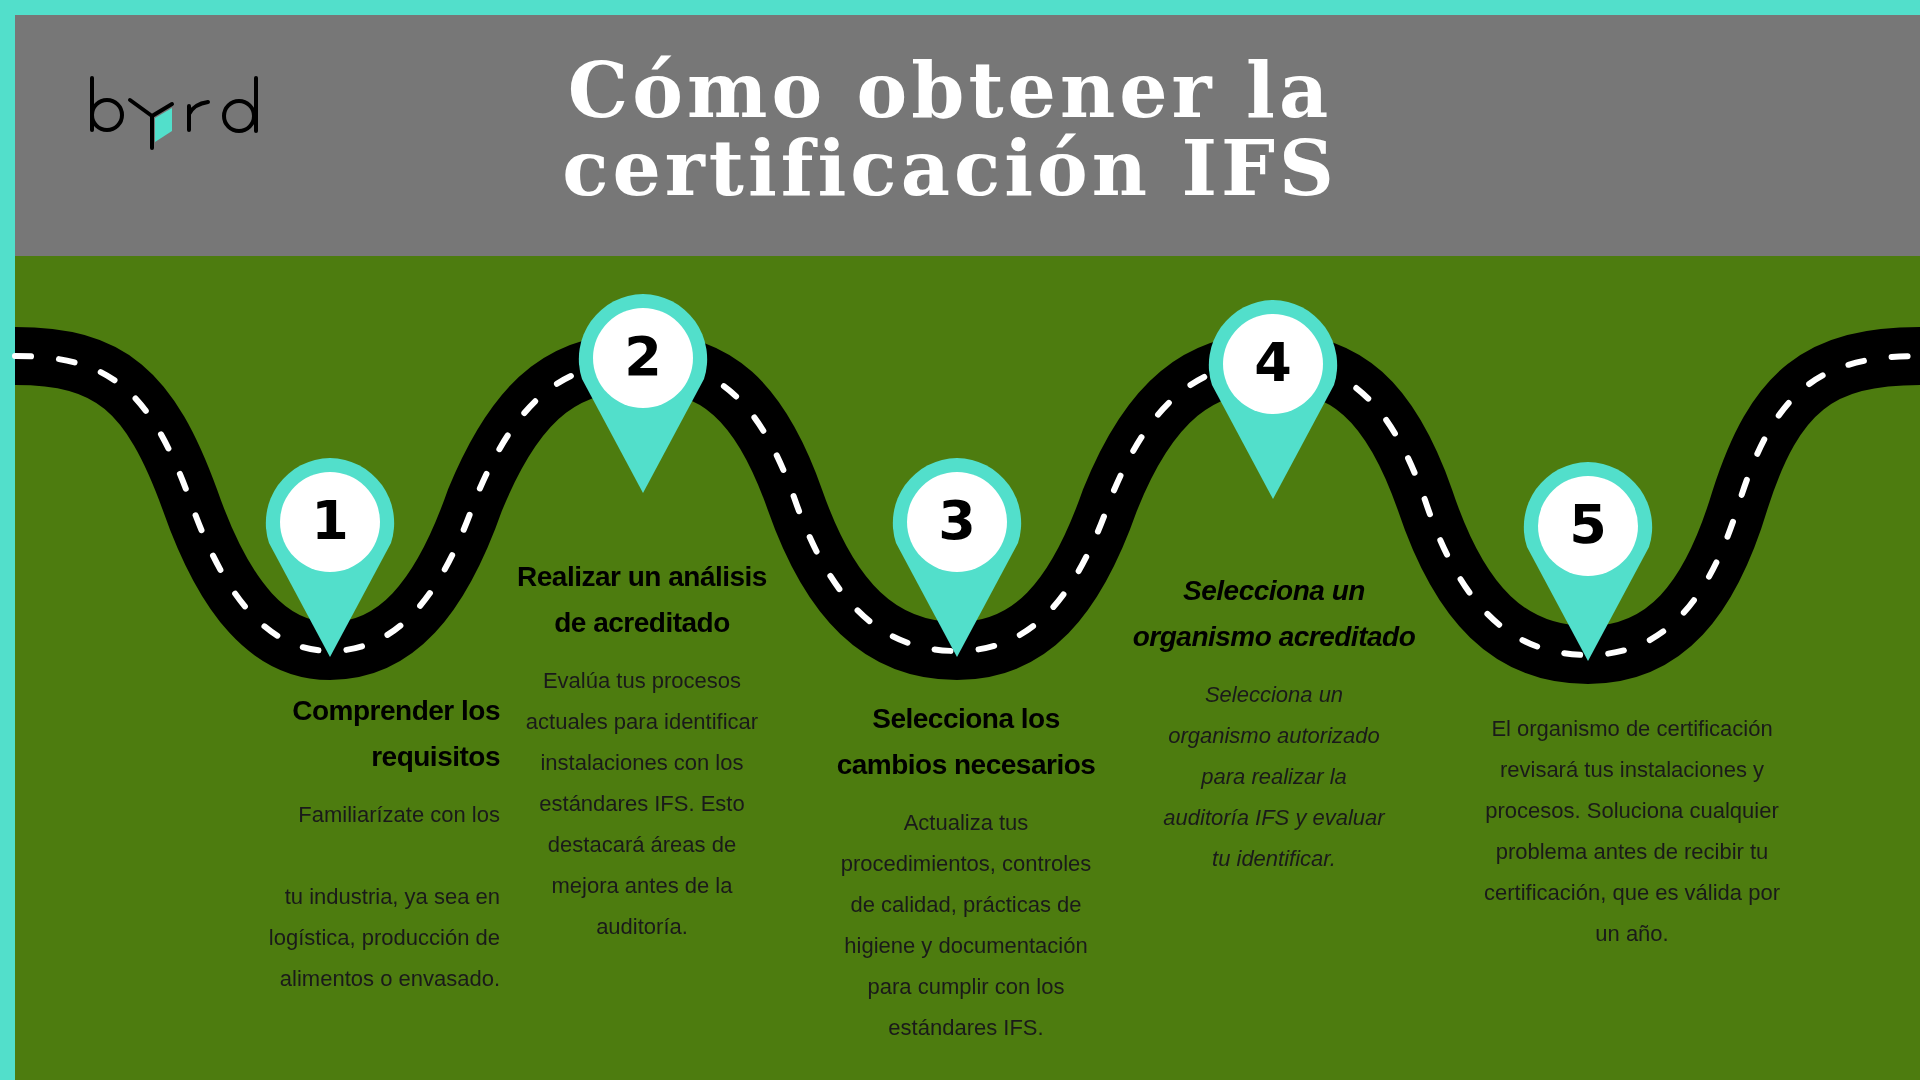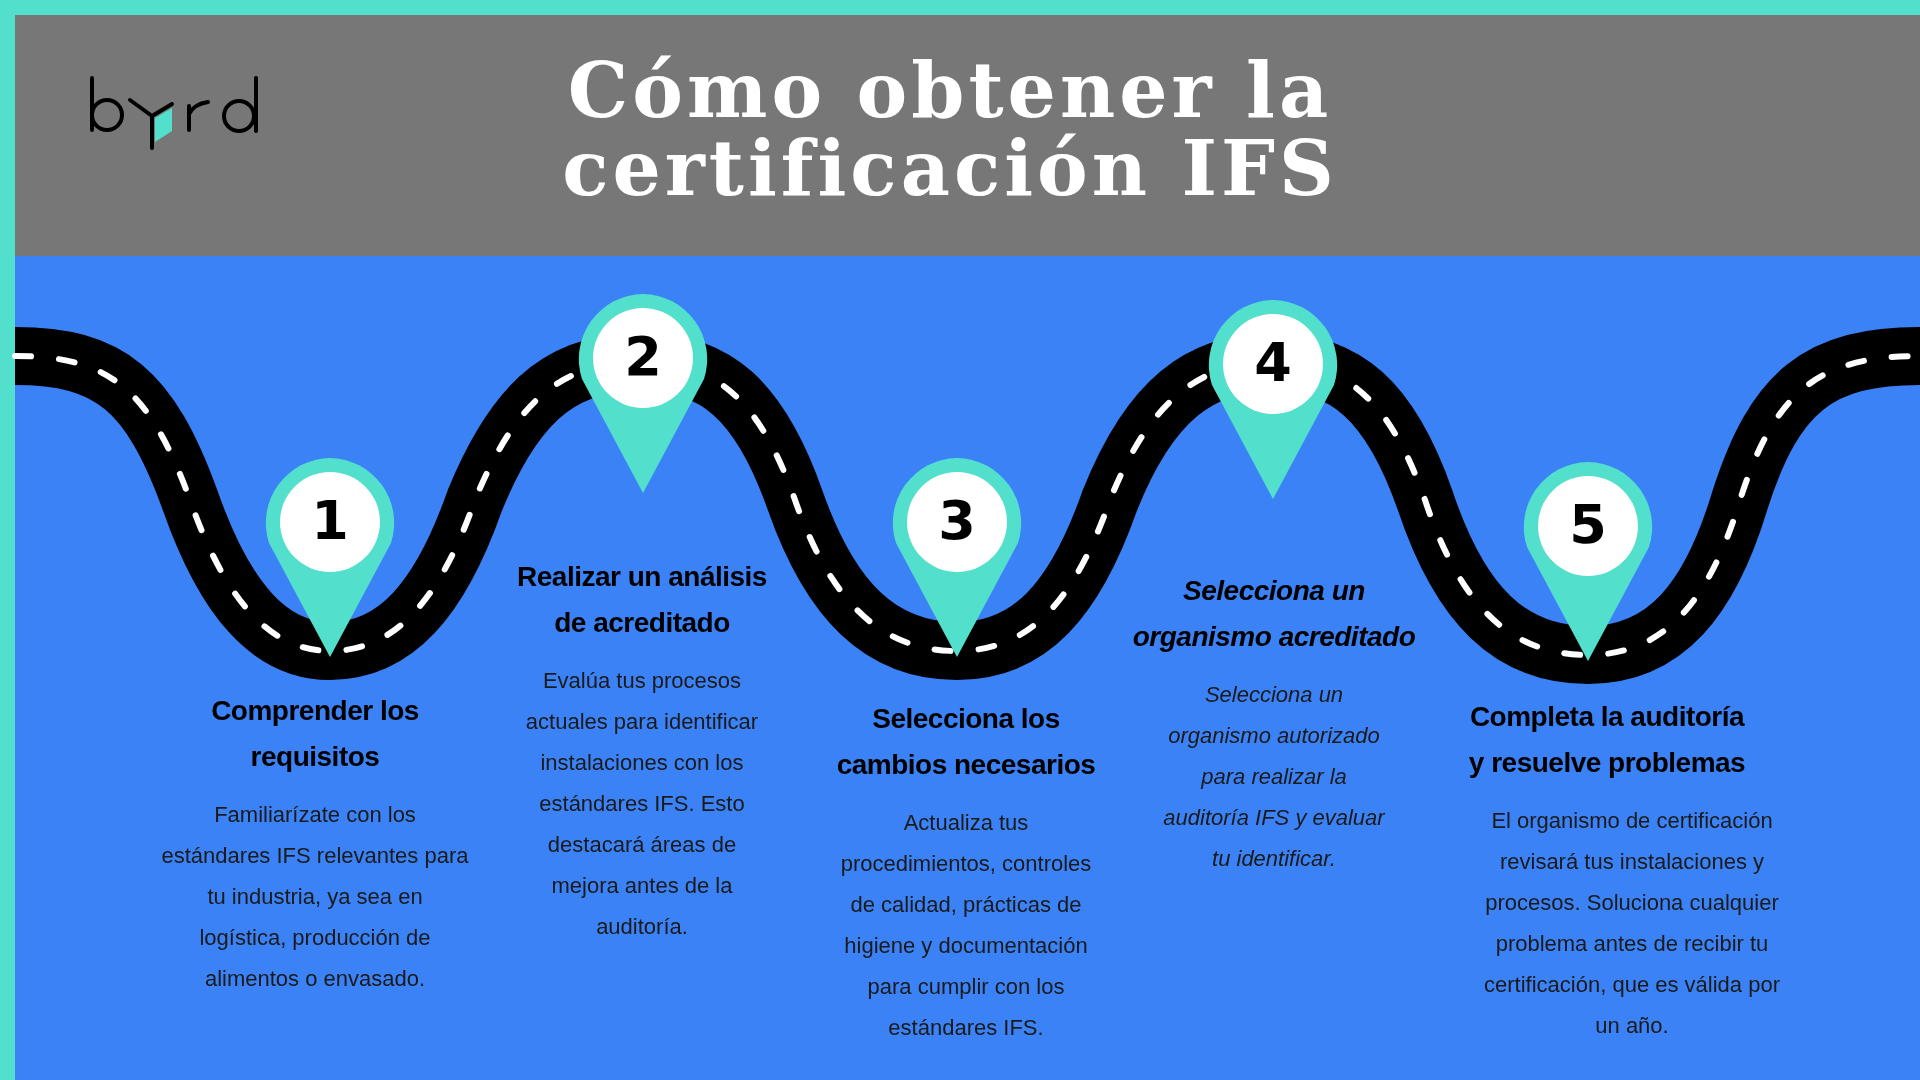--- a/index.html
+++ b/index.html
@@ -7,21 +7,21 @@
       padding: 0;
       width: 1920px;
       height: 1080px;
       overflow: hidden;
       background: #ffffff;
     }
     .canvas {
       position: relative;
       width: 1920px;
       height: 1080px;
-      background: #3b82f6;
+      background: #4d7c0f;
     }
     .accent-top {
       position: absolute;
       left: 0; top: 0;
       width: 1920px; height: 15px;
       background: #52DFCB;
     }
     .accent-left {
       position: absolute;
       left: 0; top: 0;
@@ -190,28 +190,28 @@
   </div>
 
   <div class="pin" style="left:1523px; top:462px;">
     <svg width="130" height="200" viewBox="0 0 130 200">
       <path d="M65 0 A65 65 0 0 1 126 85 L65 199 L4 85 A65 65 0 0 1 65 0 Z" fill="#52DFCB"></path>
       <circle cx="65" cy="64" r="50" fill="#ffffff"></circle>
     </svg>
     <div class="pin-number">5</div>
   </div>
 
-  <div class="step" style="left:130px; top:688px; width:370px;">
+  <div class="step" style="left:130px; top:688px; width:370px;text-align:right;">
     <h2 class="step-title">
       <span>Comprender los</span><br>
       <span>requisitos</span>
     </h2>
     <p class="step-body">
       <span>Familiarízate con los</span><br>
-      <span>estándares IFS relevantes para</span><br>
+      <br>
       <span>tu industria, ya sea en</span><br>
       <span>logística, producción de</span><br>
       <span>alimentos o envasado.</span>
     </p>
   </div>
 
   <div class="step" style="left:482px; top:554px; width:320px;">
     <h2 class="step-title">
       <span>Realizar un análisis</span><br>
       <span>de acreditado</span>
@@ -250,24 +250,20 @@
     <p class="step-body">
       <span>Selecciona un</span><br>
       <span>organismo autorizado</span><br>
       <span>para realizar la</span><br>
       <span>auditoría IFS y evaluar</span><br>
       <span>tu identificar.</span>
     </p>
   </div>
 
   <div class="step" style="left:1440px; top:694px; width:384px;">
-    <h2 class="step-title" style="margin-right:50px;">
-      <span>Completa la auditoría</span><br>
-      <span>y resuelve problemas</span>
-    </h2>
     <p class="step-body">
       <span>El organismo de certificación</span><br>
       <span>revisará tus instalaciones y</span><br>
       <span>procesos. Soluciona cualquier</span><br>
       <span>problema antes de recibir tu</span><br>
       <span>certificación, que es válida por</span><br>
       <span>un año.</span>
     </p>
   </div>
 

